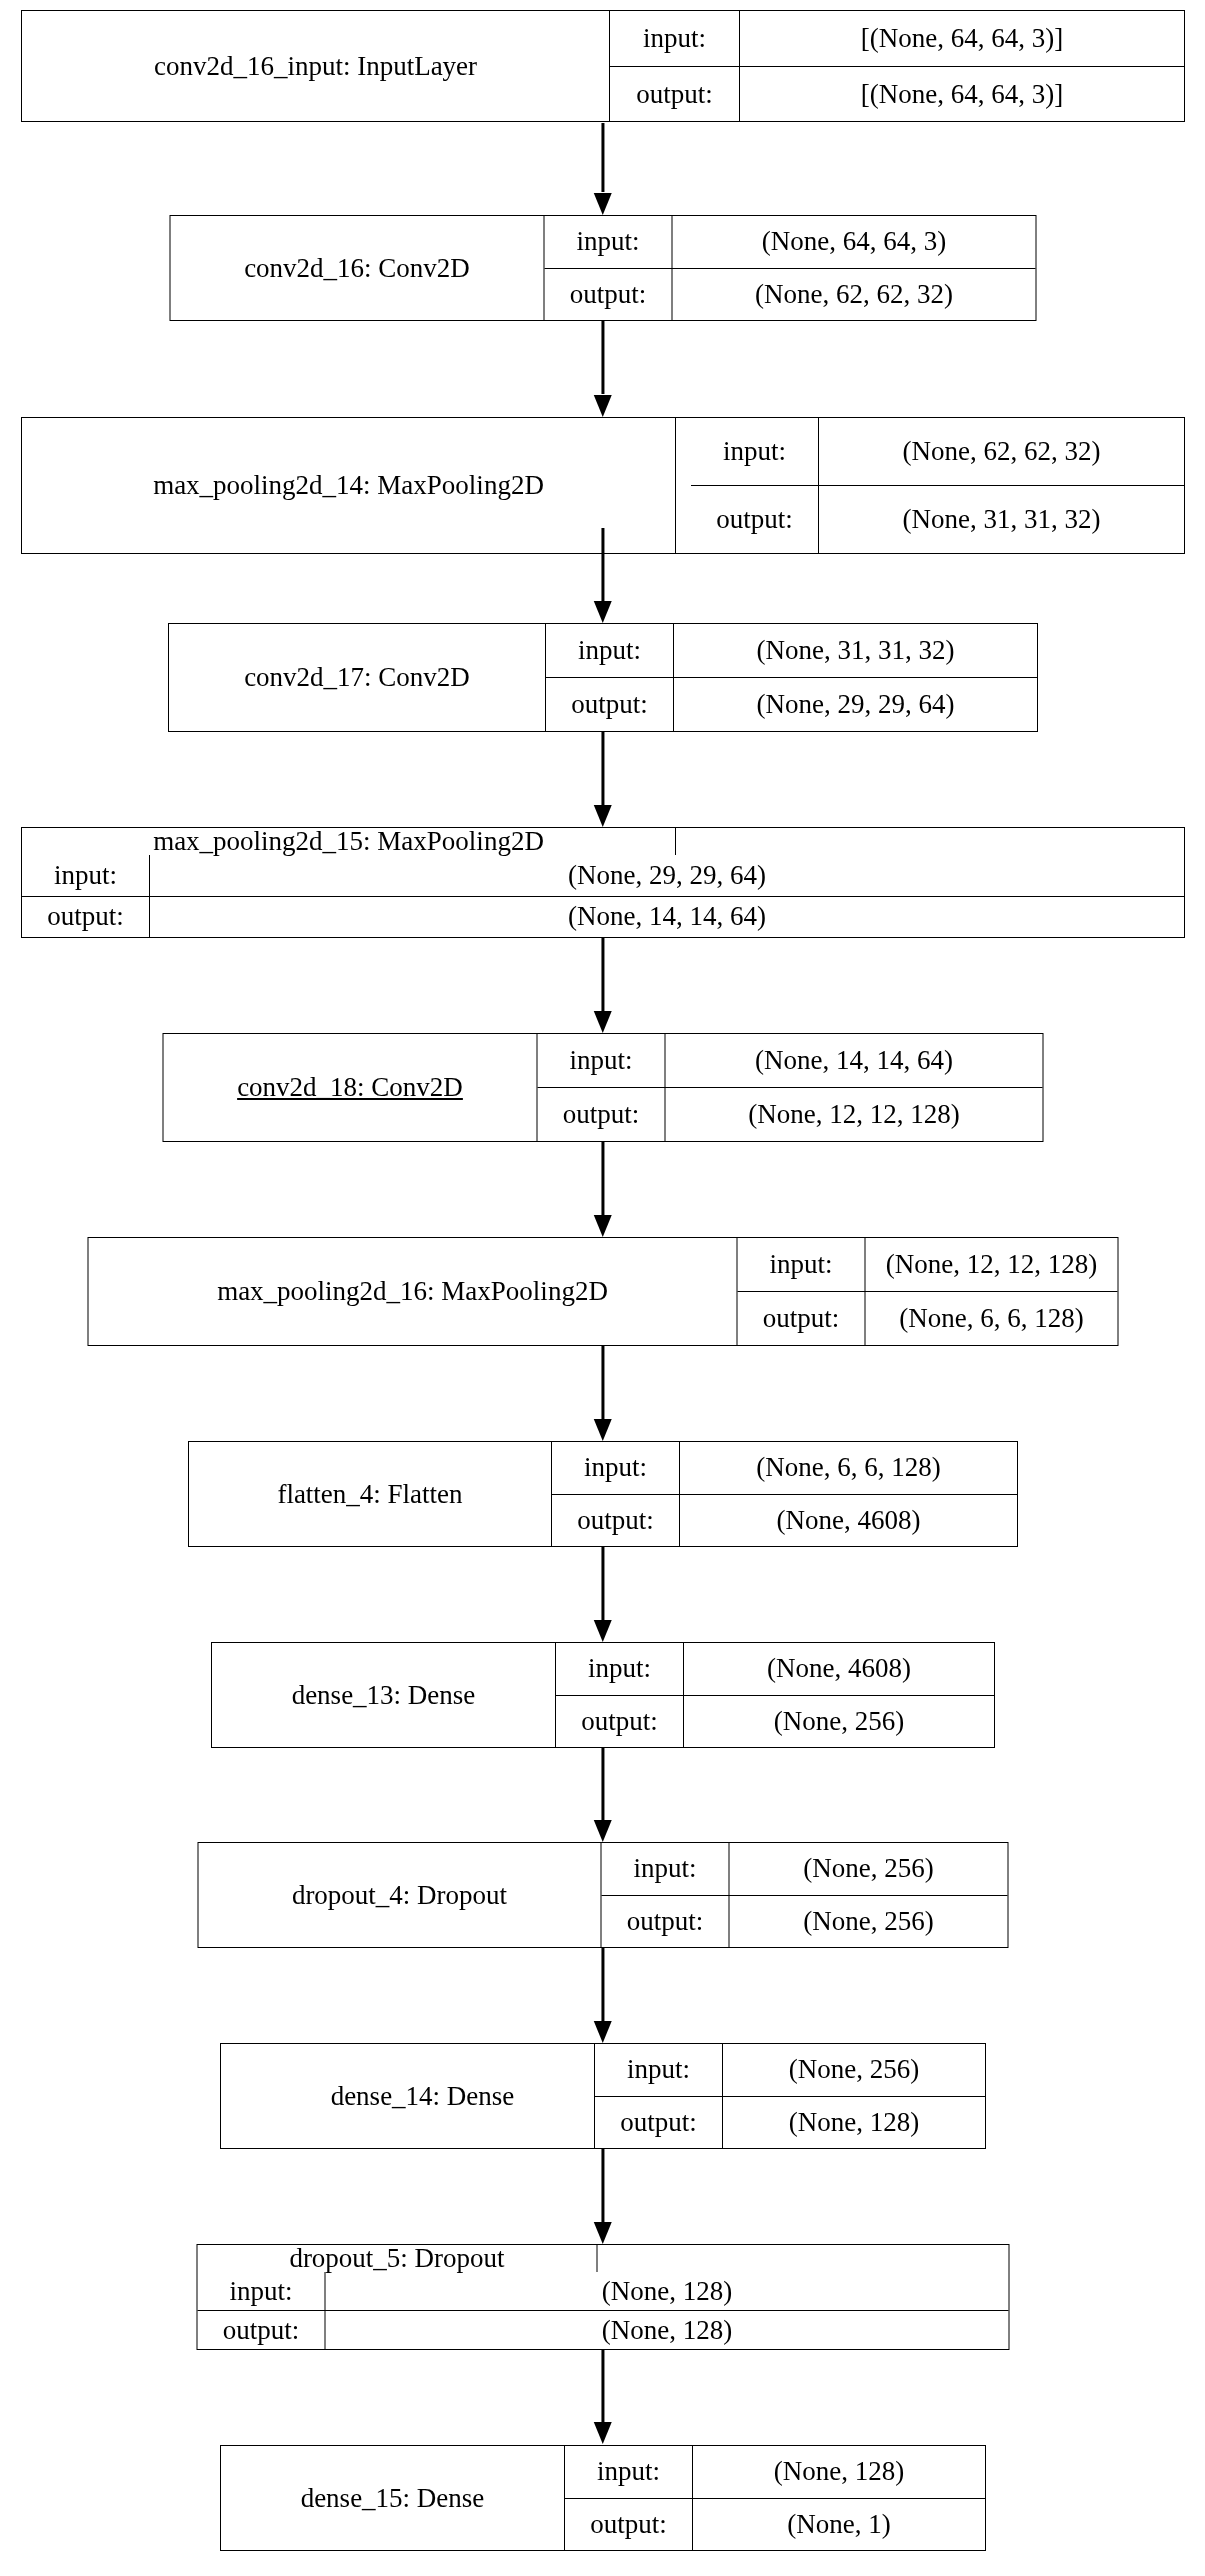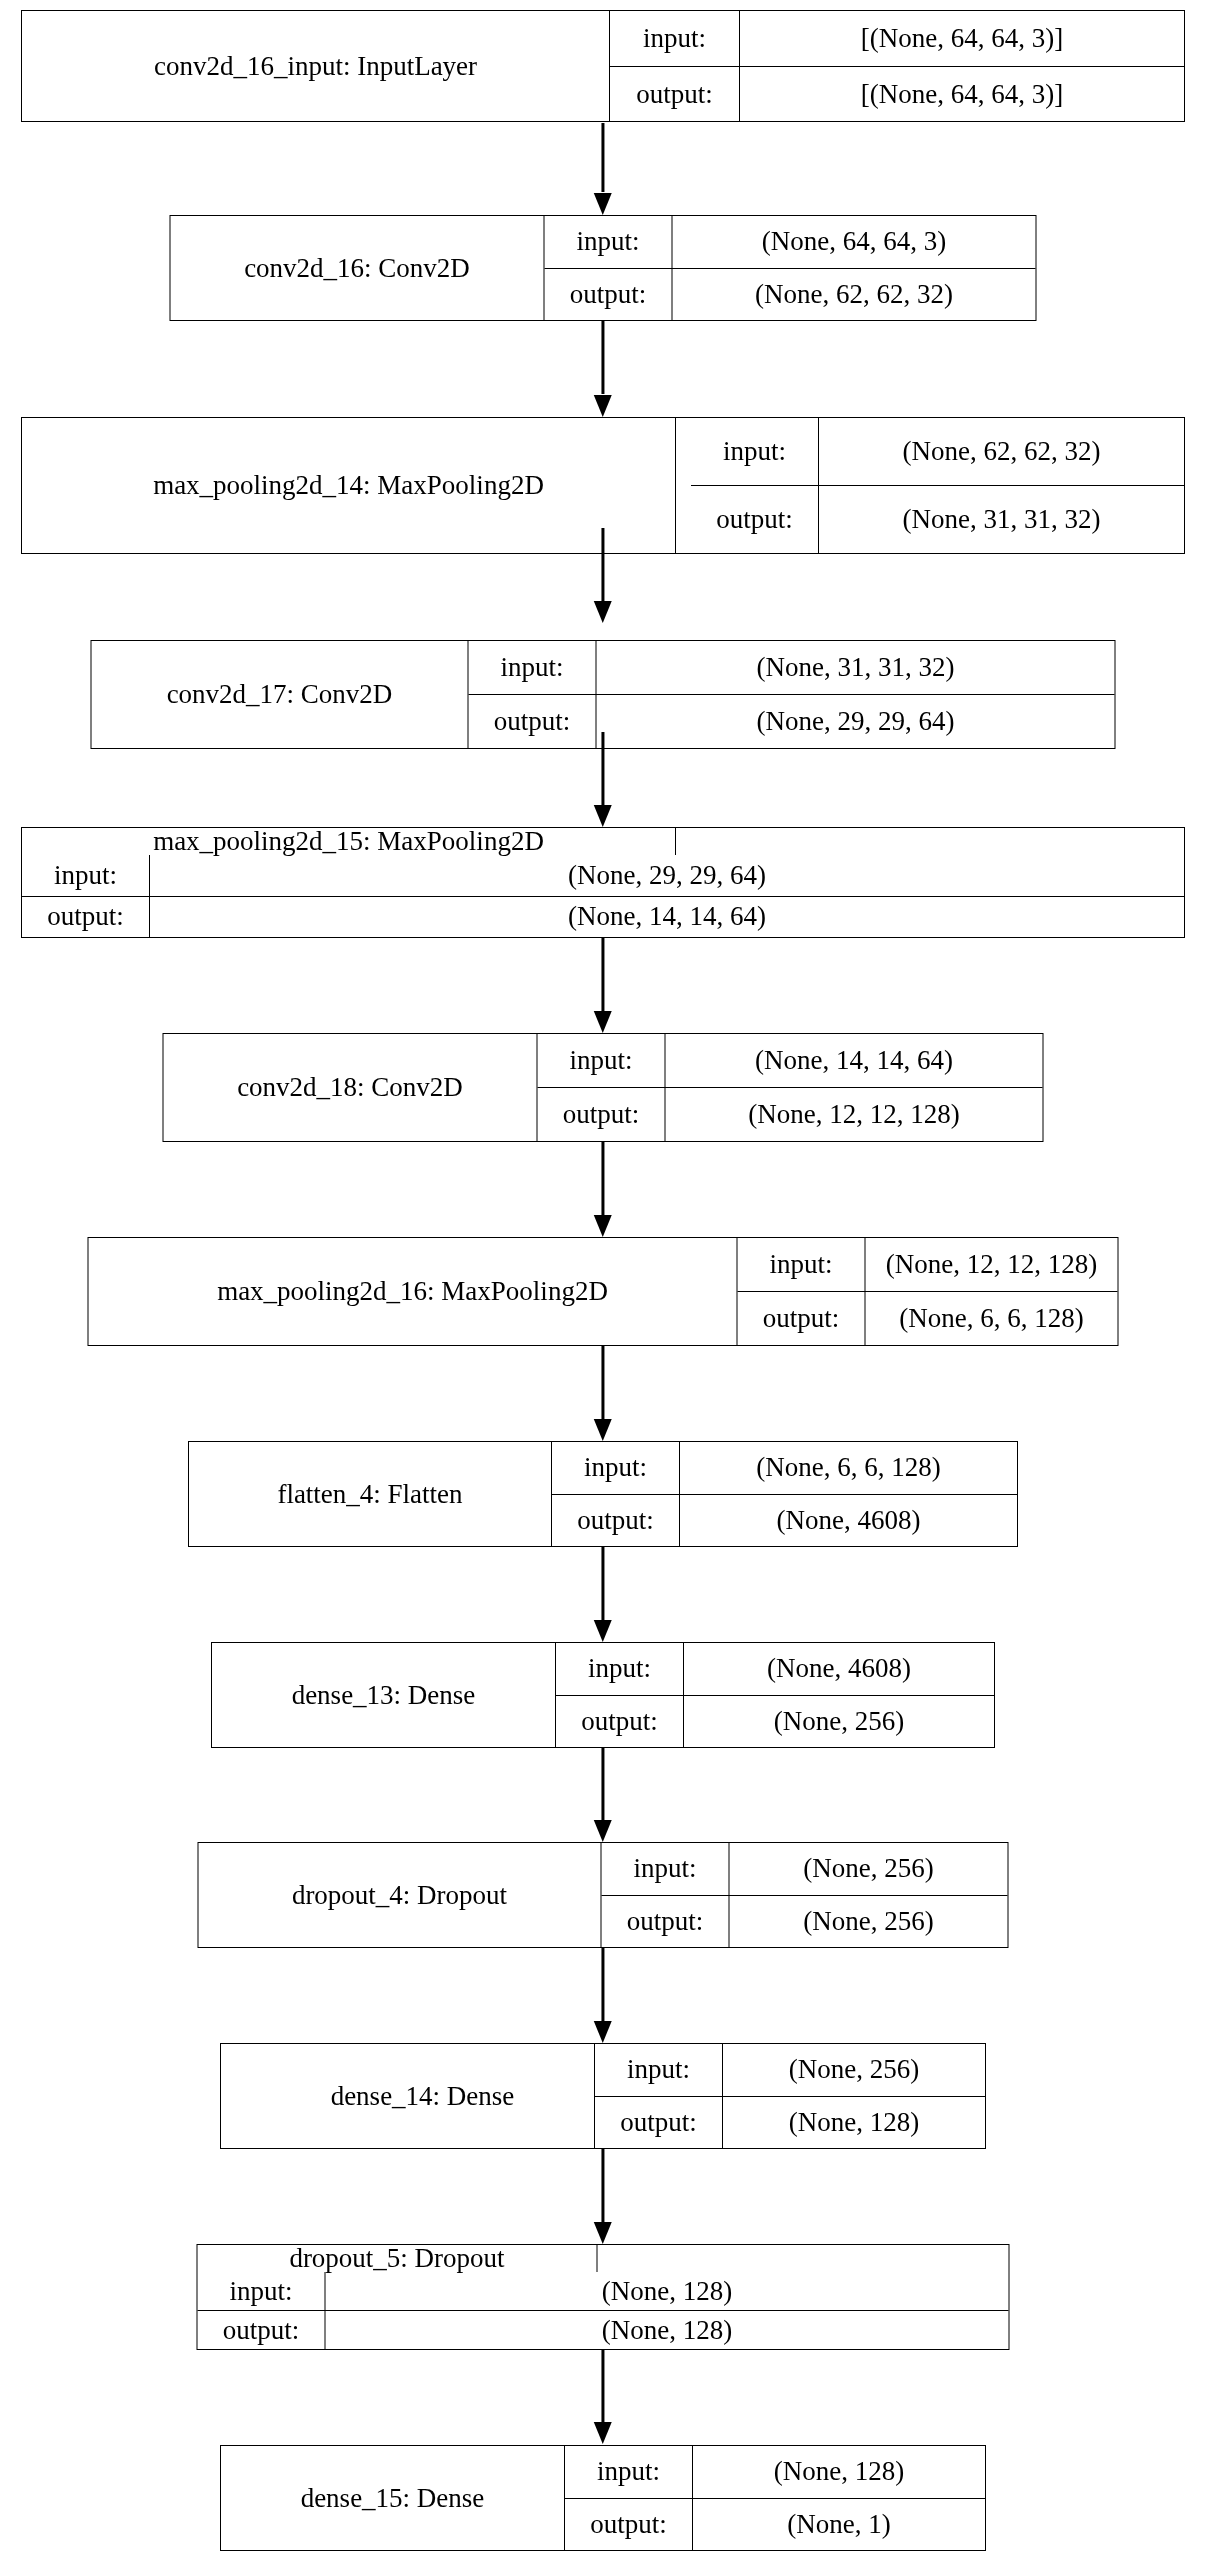--- a/index.html
+++ b/index.html
@@ -165,21 +165,21 @@
         <div class="io-label" style="min-width:128px;">output:</div>
         <div class="io-shape">(None, 31, 31, 32)</div>
       </div>
     </div>
   </div>
   <div class="edge" style="top:528px; height:95px;">
     <div class="shaft" style="height:73px;"></div>
     <div class="head"></div>
   </div>
 
-  <div class="layer-node" style="top:640px; height:109px; width:1025px;">
+  <div class="layer-node" style="top:623px; height:109px; width:870px;">
     <div class="node-name" style="width:377px;">conv2d_17: Conv2D</div>
     <div class="io-table">
       <div class="io-row first">
         <div class="io-label" style="min-width:128px;">input:</div>
         <div class="io-shape">(None, 31, 31, 32)</div>
       </div>
       <div class="io-row">
         <div class="io-label" style="min-width:128px;">output:</div>
         <div class="io-shape">(None, 29, 29, 64)</div>
       </div>
@@ -202,21 +202,21 @@
         <div class="io-shape">(None, 14, 14, 64)</div>
       </div>
     </div>
   </div>
   <div class="edge" style="top:938px; height:95px;">
     <div class="shaft" style="height:73px;"></div>
     <div class="head"></div>
   </div>
 
   <div class="layer-node" style="top:1033px; height:109px; width:881px;">
-    <div class="node-name" style="width:374px;">conv2d_18: Conv2D</div>
+    <div class="node-name" style="width:374px;text-decoration:underline;">conv2d_18: Conv2D</div>
     <div class="io-table">
       <div class="io-row first">
         <div class="io-label" style="min-width:128px;">input:</div>
         <div class="io-shape">(None, 14, 14, 64)</div>
       </div>
       <div class="io-row">
         <div class="io-label" style="min-width:128px;">output:</div>
         <div class="io-shape">(None, 12, 12, 128)</div>
       </div>
     </div>

